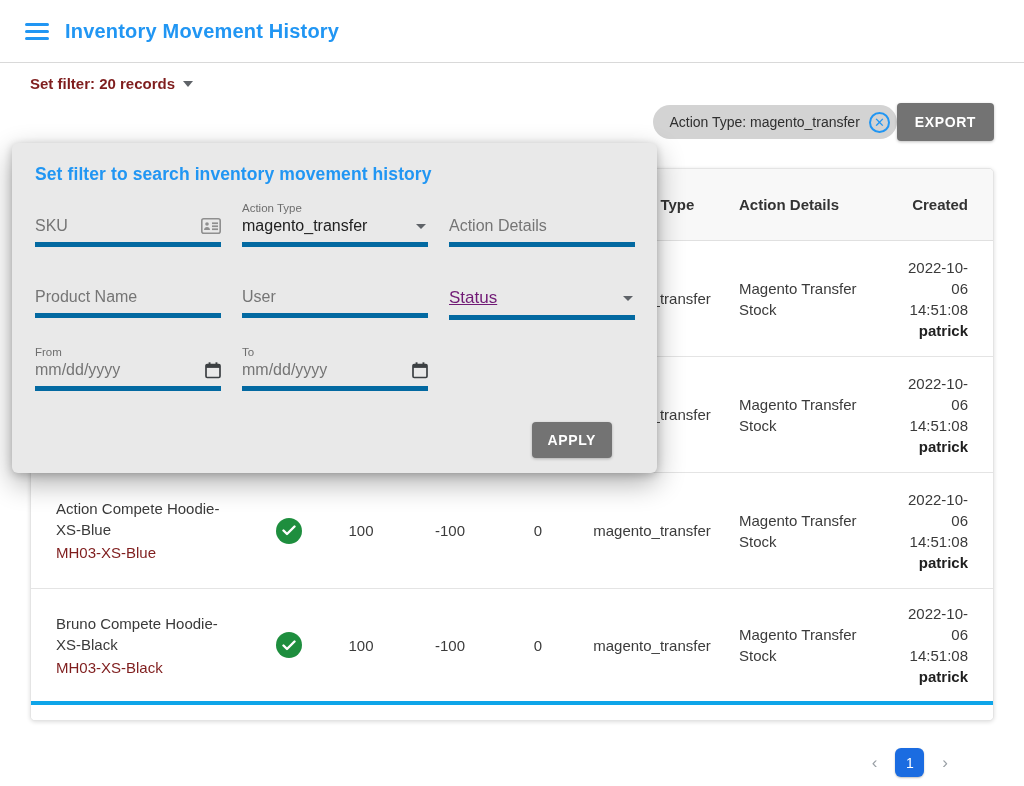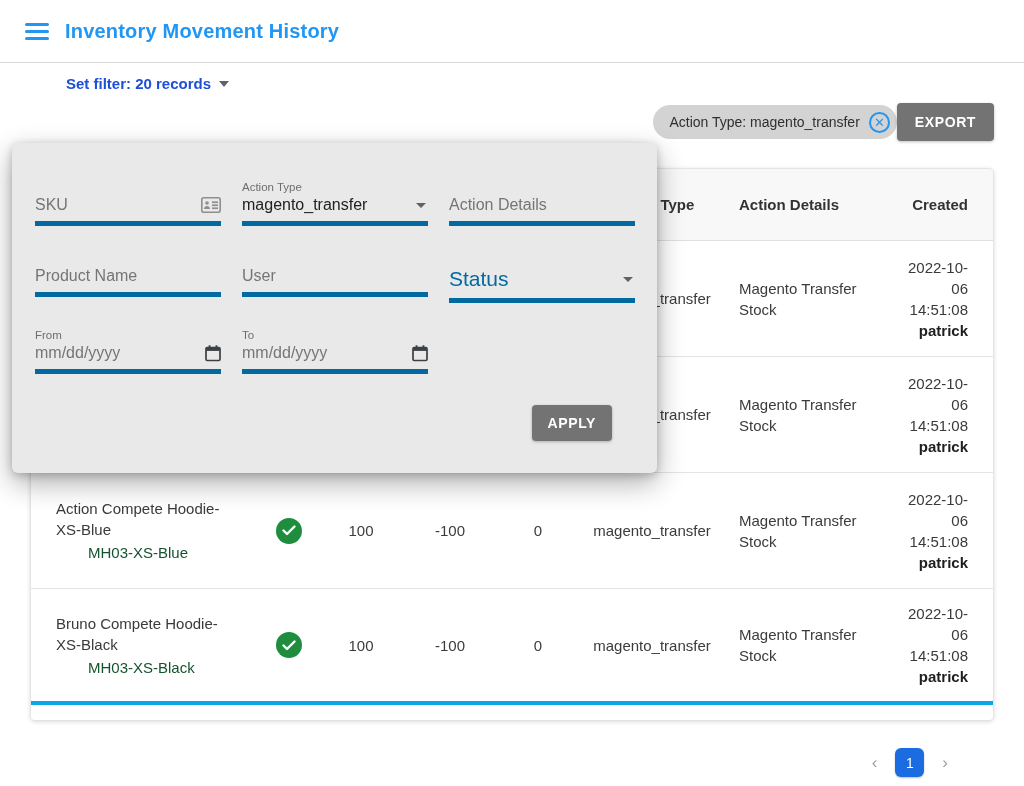--- a/index.html
+++ b/index.html
@@ -10,21 +10,21 @@
   
   .topbar { height:63px; display:flex; align-items:center; padding:0 25px;
     background:#fff; border-bottom:1px solid #d9d9d9; }
   .hamburger { width:24px; display:flex; flex-direction:column; gap:4px; cursor:pointer; }
   .hamburger span { display:block; height:3px; border-radius:2px; background:#2196f3; }
   .app-title { margin-left:16px; font-size:20px; font-weight:bold; color:#2196f3; letter-spacing:.2px; }
 
   
   .content { padding:0 30px; }
   .setfilter-row { margin-top:12px; display:flex; align-items:center; gap:8px; cursor:pointer; width:max-content; }
-  .setfilter-label { color:#1d4ed8; font-weight:bold; font-size:15px;margin-left:36px; }
+  .setfilter-label { color:#7f1d1d; font-weight:bold; font-size:15px; }
   .caret-down { width:0; height:0; border-left:5px solid transparent; border-right:5px solid transparent;
     border-top:6px solid #5f6368; }
   .chip-export-row { margin-top:11px; display:flex; align-items:center; justify-content:flex-end; }
   .chip { display:flex; align-items:center; gap:9px; background:#d3d3d3; border-radius:17px;
     height:34px; padding:0 7px 0 16px; font-size:14px; color:#2f2f2f; }
   .chip-close { width:21px; height:21px; border:2px solid #2196f3; border-radius:50%;
     color:#2196f3; display:flex; align-items:center; justify-content:center;
     font-size:13px; font-weight:bold; cursor:pointer; line-height:1; }
   .btn { background:#737373; color:#fff; border:none; border-radius:4px; font-weight:bold;
     font-family:inherit; letter-spacing:.6px; cursor:pointer;
@@ -43,21 +43,21 @@
   .cell { font-size:15px; }
   .c-product { flex:0 0 230px; padding-left:25px; }
   .c-status  { flex:0 0 55px;  text-align:center; }
   .c-q1 { flex:0 0 90px; text-align:center; }
   .c-q2 { flex:0 0 88px; text-align:center; }
   .c-q3 { flex:0 0 88px; text-align:center; }
   .c-atype { flex:0 0 140px; text-align:center; }
   .c-adet  { flex:0 0 160px; padding-left:17px; text-align:left; }
   .c-created { flex:1 1 auto; display:flex; justify-content:flex-end; padding-right:25px; text-align:right; }
   .product-name { color:#3a3a3a; line-height:21px; max-width:165px; }
-  .product-sku { color:#14532d; line-height:21px; margin-top:2px;margin-left:32px; }
+  .product-sku { color:#7f1d1d; line-height:21px; margin-top:2px; }
   .adet-text { line-height:21px; max-width:125px; }
   .created-inner { width:72px; line-height:21px; color:#3a3a3a; }
   .created-user { font-weight:bold; color:#1f1f1f; }
   .check-badge { display:inline-flex; width:26px; height:26px; border-radius:50%;
     background:#1e8e3e; align-items:center; justify-content:center; vertical-align:middle; }
   .check-badge svg { display:block; }
 
   
   .pagination { margin-top:27px; display:flex; align-items:center; justify-content:flex-end;
     gap:18px; padding-right:46px; }
@@ -72,21 +72,21 @@
     box-shadow:0 10px 28px rgba(0,0,0,.32), 0 2px 8px rgba(0,0,0,.2); }
   .panel-title { color:#2196f3; font-size:17.5px; font-weight:bold; letter-spacing:.1px; }
   .fgrid { display:grid; grid-template-columns:186px 186px 186px; column-gap:21px; margin-top:10px; }
   .ffield { position:relative; padding-top:22px; margin-bottom:19px; }
   .flabel { position:absolute; top:7px; left:0; font-size:11.5px; color:#6e6e6e; }
   .fline { display:flex; align-items:center; gap:6px; border-bottom:5px solid #0369a1; padding-bottom:7px; }
   .fline input { border:none; background:transparent; outline:none; width:100%;
     font-size:16px; font-family:inherit; color:#212121; }
   .fline input::placeholder { color:#757575; opacity:1; }
   .fline .select-value { flex:1; font-size:16px; color:#212121; font-weight:500; }
-  .fline .select-placeholder { flex:1; font-size:21px; color:#0369a1; }
+  .fline .select-placeholder { flex:1; font-size:17px; color:#701a75;text-decoration:underline; }
   .sel-caret { width:0; height:0; border-left:5px solid transparent; border-right:5px solid transparent;
     border-top:5px solid #5f6368; margin-right:2px; }
   .ficon { flex:0 0 auto; display:flex; align-items:center; }
   .panel-actions { display:flex; justify-content:flex-end; margin-top:12px; padding-right:22px; }
   .btn-apply { font-size:14px; padding:10px 16px; }
   .fline.select { cursor:pointer; }
 </style>
 </head>
 <body>
 
@@ -243,20 +243,21 @@
     </div>
 
     <div class="pagination">
       <span class="page-chevron">‹</span>
       <span class="page-current">1</span>
       <span class="page-chevron">›</span>
     </div>
   </div>
 
   <div class="filter-panel">
+    <div class="panel-title">Set filter to search inventory movement history</div>
 
     <div class="fgrid">
 
       <div class="ffield">
         <div class="fline">
           <input type="text" placeholder="SKU" style="">
           <span class="ficon">
             <svg width="20" height="16" viewBox="0 0 20 16">
               <rect x="0.8" y="0.8" width="18.4" height="14.4" rx="2" fill="none" stroke="#8f8f8f" stroke-width="1.6"></rect>
               <circle cx="6" cy="6" r="1.8" fill="#8f8f8f"></circle>

